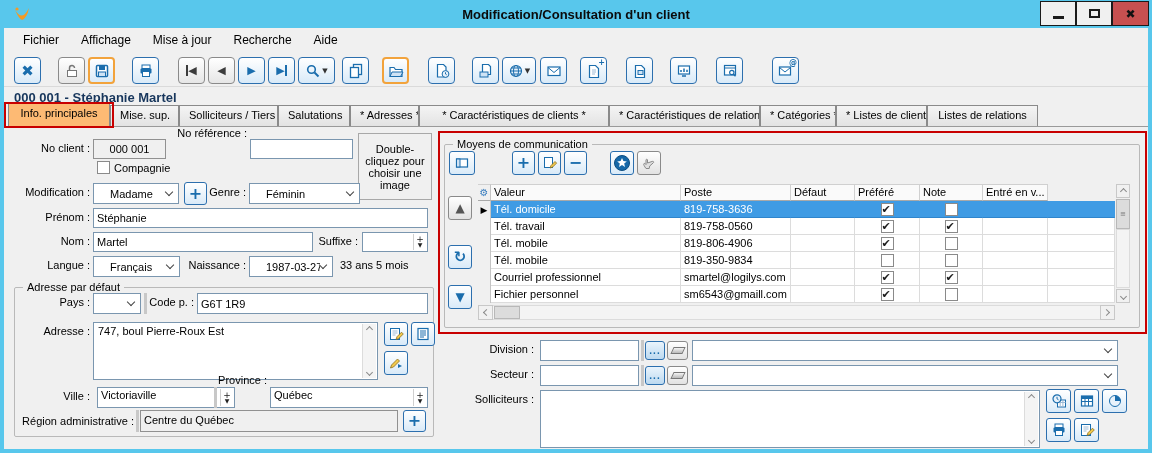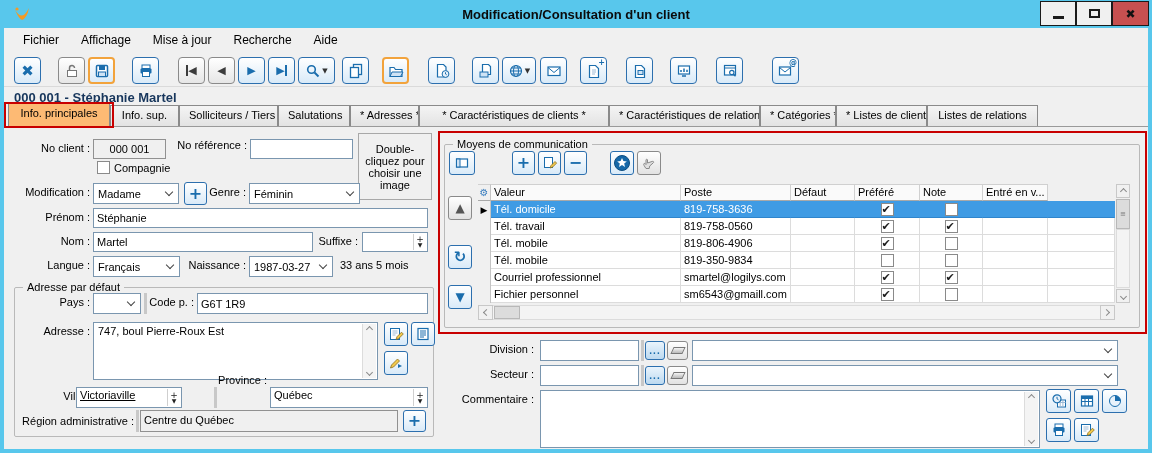--- a/index.html
+++ b/index.html
@@ -34,21 +34,21 @@
   .tab { height:21px; border:1px solid #8a8a8a; border-bottom:none; background:linear-gradient(#f4f4f4,#e3e3e3); padding:3px 9px 0 9px; text-align:center; white-space:nowrap; overflow:hidden; font-size:11px; }
   .tab.active { background:#fdba74; height:23px; margin-top:-2px; font-weight:normal; z-index:3; }
   .tabline { left:4px; top:126px; width:1144px; height:1px; background:#9a9a9a; }
 
   .annot { border:2px solid #c80000; background:transparent; z-index:6; pointer-events:none; }
 
   .lbl { position:absolute; text-align:right; white-space:nowrap; }
   .inp { position:absolute; background:#fff; border:1px solid #7a96af; font-family:"Liberation Sans",sans-serif; font-size:11px; padding:1px 3px; }
   .ro { background:#f0f0f0; border:1px solid #919191; }
   .combo { position:absolute; background:#fff; border:1px solid #7a96af; display:flex; align-items:center; }
-  .combo .val { flex:1; padding-left:4px; overflow:hidden; white-space:nowrap; }
+  .combo .val { flex:1; padding-left:16px; overflow:hidden; white-space:nowrap; }
   .chev { width:6px; height:6px; border-right:1.6px solid #444; border-bottom:1.6px solid #444; transform:rotate(45deg); margin:-3px 6px 0 0; flex:none; }
 
   .spin { position:absolute; right:1px; top:1px; bottom:1px; width:13px; border-left:1px solid #cfcfcf; display:flex; flex-direction:column; align-items:center; justify-content:center; background:#fff; }
   .spin span { line-height:6px; font-size:9px; font-family:"DejaVu Sans",sans-serif; color:#222; }
   .spin .dn { font-size:6px; }
 
   .ibtn { position:absolute; border:1px solid #2c6fae; border-radius:3px; background:linear-gradient(#ffffff,#d9eaf8); display:flex; align-items:center; justify-content:center; color:#1a6dad; }
   .ibtn.grayb { border-color:#8a8a8a; color:#555; background:linear-gradient(#fff,#e2e2e2); }
   .plus { font-size:16px; font-weight:bold; font-family:"DejaVu Sans",sans-serif; line-height:14px; }
 
@@ -263,35 +263,35 @@
         </span>
         <span class="badge">@</span>
       </div>
   </div>
 
   <div class="abs recheader">000 001 - Stéphanie Martel</div>
 
   <div class="abs tabline"></div>
   <div class="abs tabs">
     <span class="tab active" style="width:102px;">Info. principales</span>
-    <span class="tab" style="width:69px;">Info. sup.</span>
+    <span class="tab" style="width:69px;">Mise. sup.</span>
     <span class="tab" style="width:99px;">Solliciteurs / Tiers</span>
     <span class="tab" style="width:72px;">Salutations</span>
     <span class="tab" style="width:69px;">* Adresses *</span>
     <span class="tab" style="width:190px;">* Caractéristiques de clients *</span>
     <span class="tab" style="width:151px;">* Caractéristiques de relations *</span>
     <span class="tab" style="width:76px;">* Catégories *</span>
     <span class="tab" style="width:91px;">* Listes de clients *</span>
     <span class="tab" style="width:111px;">Listes de relations</span>
   </div>
   <div class="abs annot" style="left:4px;top:102px;width:110px;height:26px;"></div>
 
   <span class="lbl" style="left:8px;top:142px;width:82px;">No client :</span>
   <input class="inp ro" style="left: 93px; top: 139px; width: 73px; height: 20px; text-align: center;" value="000 001">
-  <span class="lbl" style="left:160px;top:139px;width:87px;">No référence :</span>
+  <span class="lbl" style="left:160px;top:127px;width:87px;">No référence :</span>
   <input class="inp" style="left: 250px; top: 139px; width: 103px; height: 20px;" value="">
 
   <div class="imgbox abs">Double-cliquez pour choisir une image</div>
 
   <span class="abs" style="left:97px;top:161px;width:13px;height:13px;background:#fff;border:1px solid #8a8a8a;"></span>
   <span class="lbl" style="left:114px;top:162px;text-align:left;">Compagnie</span>
 
   <span class="lbl" style="left:8px;top:186px;width:82px;">Modification :</span>
   <div class="combo" style="left:93px;top:183px;width:86px;height:21px;">
       <span class="val">Madame</span>
@@ -369,21 +369,21 @@
   <div class="ibtn" style="left:384px;top:351px;width:24px;height:24px;">
       <span>
         <svg width="16" height="16">
           <path d="M2.5 13l1-3 6-6 2 2-6 6z" fill="#f2c94c" stroke="#8a6d1f" stroke-width="0.8"></path>
           <path d="M10 9l4 2-4 2z" fill="#1a6dad"></path>
         </svg>
       </span>
     </div>
 
   <span class="lbl" style="left:8px;top:390px;width:82px;">Ville :</span>
-  <div class="inp" style="left:76px;top:387px;width:106px;height:21px;text-decoration:underline;"><span>Victoriaville</span><span class="spin">
+  <div class="inp" style="left:97px;top:387px;width:138px;height:21px;"><span>Victoriaville</span><span class="spin">
         <span>+</span>
         <span class="dn">▼</span>
       </span></div>
   <div class="vsep" style="left:214px;top:387px;height:21px;"></div>
   <span class="lbl" style="left:212px;top:374px;width:55px;">Province :</span>
   <div class="inp" style="left:270px;top:387px;width:158px;height:21px;"><span>Québec</span><span class="spin">
         <span>+</span>
         <span class="dn">▼</span>
       </span></div>
 
@@ -587,21 +587,21 @@
       <span style="font-weight:bold;letter-spacing:1px;font-size:10px;">...</span>
     </div>
   <div class="ibtn grayb" style="left:667px;top:366px;width:21px;height:19px;">
       <span style="width:12px;height:7px;background:linear-gradient(#f4f4f4,#b9b9b9);border:1px solid #777;transform:skewX(-25deg);display:block;"></span>
     </div>
   <div class="combo" style="left:692px;top:365px;width:426px;height:21px;">
       <span class="val"></span>
       <span class="chev"></span>
     </div>
 
-  <span class="lbl" style="left:450px;top:393px;width:84px;">Commentaire :</span>
+  <span class="lbl" style="left:450px;top:393px;width:84px;">Solliciteurs :</span>
   <div class="txtarea" style="left:540px;top:390px;width:500px;height:58px;">
     <span></span>
     <span class="miniscroll">
         <span class="mchev up"></span>
         <span class="mchev down"></span>
       </span>
   </div>
 
   <div class="ibtn" style="left:1046px;top:389px;width:25px;height:24px;">
       <span>

